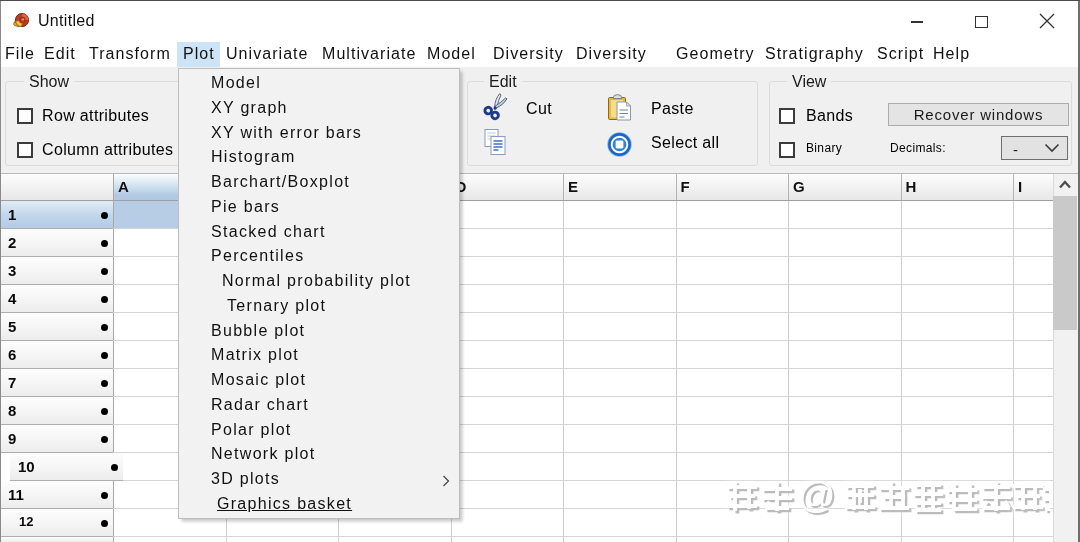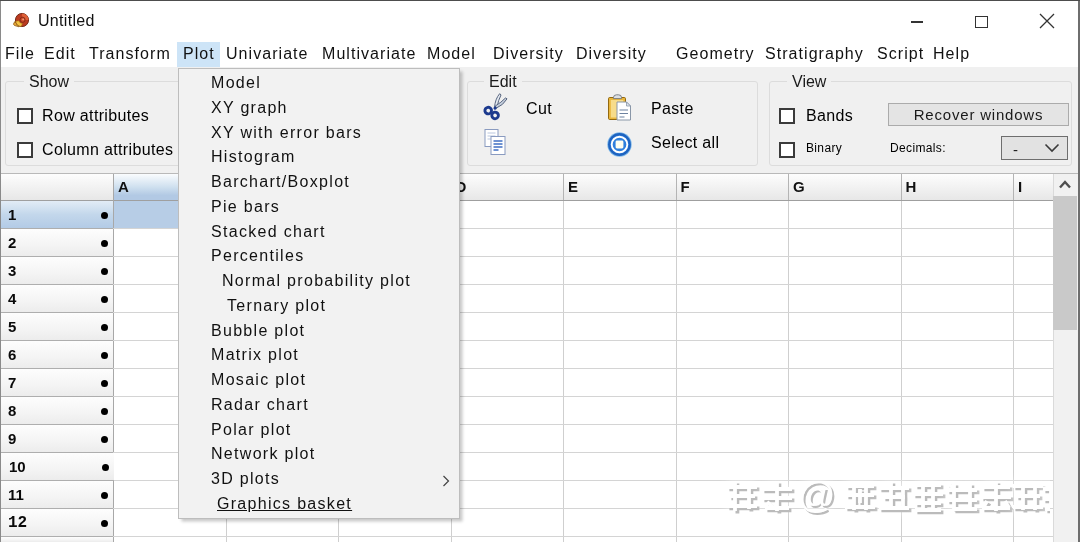--- a/index.html
+++ b/index.html
@@ -194,30 +194,30 @@
     <div style="position:absolute;left:101px;top:10.5px;width:7px;height:7px;border-radius:50%;background:#000;"></div>
   </div>
 <div class="abs" style="left:0;top:397px;width:113px;height:28px;background:linear-gradient(180deg,#fdfdfd 0%,#f5f5f5 55%,#ececec 100%);border-bottom:1px solid #aeaeae;">
     <div style="position:absolute;left:8px;top:5px;font-weight:bold;font-size:15px;color:#0a0a0a;">8</div>
     <div style="position:absolute;left:101px;top:10.5px;width:7px;height:7px;border-radius:50%;background:#000;"></div>
   </div>
 <div class="abs" style="left:0;top:425px;width:113px;height:28px;background:linear-gradient(180deg,#fdfdfd 0%,#f5f5f5 55%,#ececec 100%);border-bottom:1px solid #aeaeae;">
     <div style="position:absolute;left:8px;top:5px;font-weight:bold;font-size:15px;color:#0a0a0a;">9</div>
     <div style="position:absolute;left:101px;top:10.5px;width:7px;height:7px;border-radius:50%;background:#000;"></div>
   </div>
-<div class="abs" style="left:1px;top:453px;width:113px;height:28px;background:linear-gradient(180deg,#fdfdfd 0%,#f5f5f5 55%,#ececec 100%);border-bottom:1px solid #aeaeae;">
+<div class="abs" style="left:10px;top:453px;width:113px;height:28px;background:linear-gradient(180deg,#fdfdfd 0%,#f5f5f5 55%,#ececec 100%);border-bottom:1px solid #aeaeae;">
     <div style="position:absolute;left:8px;top:5px;font-weight:bold;font-size:15px;color:#0a0a0a;">10</div>
     <div style="position:absolute;left:101px;top:10.5px;width:7px;height:7px;border-radius:50%;background:#000;"></div>
   </div>
 <div class="abs" style="left:0;top:481px;width:113px;height:28px;background:linear-gradient(180deg,#fdfdfd 0%,#f5f5f5 55%,#ececec 100%);border-bottom:1px solid #aeaeae;">
     <div style="position:absolute;left:8px;top:5px;font-weight:bold;font-size:15px;color:#0a0a0a;">11</div>
     <div style="position:absolute;left:101px;top:10.5px;width:7px;height:7px;border-radius:50%;background:#000;"></div>
   </div>
 <div class="abs" style="left:0;top:509px;width:113px;height:28px;background:linear-gradient(180deg,#fdfdfd 0%,#f5f5f5 55%,#ececec 100%);border-bottom:1px solid #aeaeae;">
-    <div style="position:absolute;left:8px;top:5px;font-weight:bold;font-size:16px;color:#0a0a0a;font-family:Liberation Mono, monospace;">12</div>
+    <div style="position:absolute;left:19px;top:5px;font-weight:bold;font-size:13px;color:#0a0a0a;">12</div>
     <div style="position:absolute;left:101px;top:10.5px;width:7px;height:7px;border-radius:50%;background:#000;"></div>
   </div>
 <div class="abs" style="left:0;top:537px;width:113px;height:5px;background:linear-gradient(180deg,#fdfdfd 0%,#f5f5f5 55%,#ececec 100%);"></div>
 <div class="abs" style="left:1052.5px;top:174px;width:25.5px;height:368px;background:#f1f1f1;border-left:1px solid #dadada;"></div>
 <svg class="abs" style="left:1059px;top:180px" width="12" height="9" viewBox="0 0 12 9">
 <path d="M1 7.5 L6 2 L11 7.5" fill="none" stroke="#4f4f4f" stroke-width="2.4"></path>
   </svg>
 <div class="abs" style="left:1053px;top:196px;width:23.5px;height:134px;background:#c9c9c9;"></div>
 <div class="abs" style="left:178px;top:68px;width:282px;height:450.5px;background:#f2f2f2;border:1px solid #bdbdbd;box-shadow:2.5px 2.5px 3px rgba(0,0,0,0.22);"></div>
 <div class="mi" style="left:211px;top:71.0px;">Model</div>

